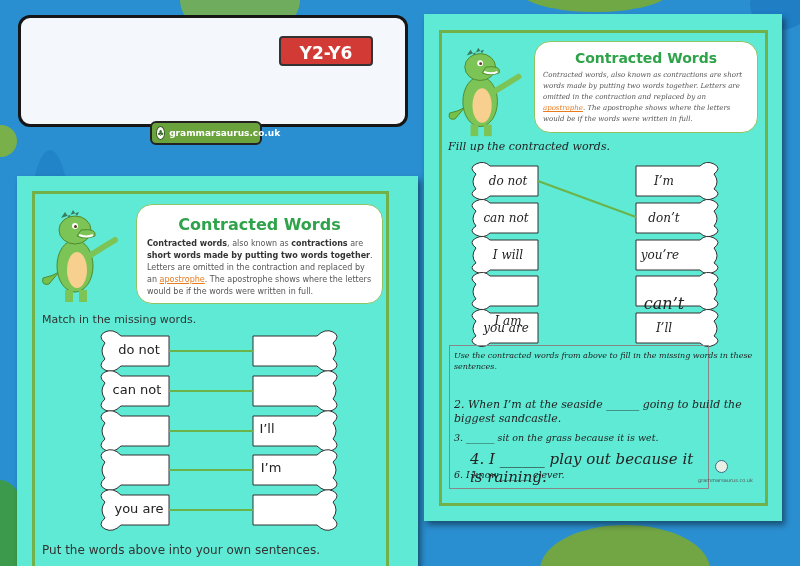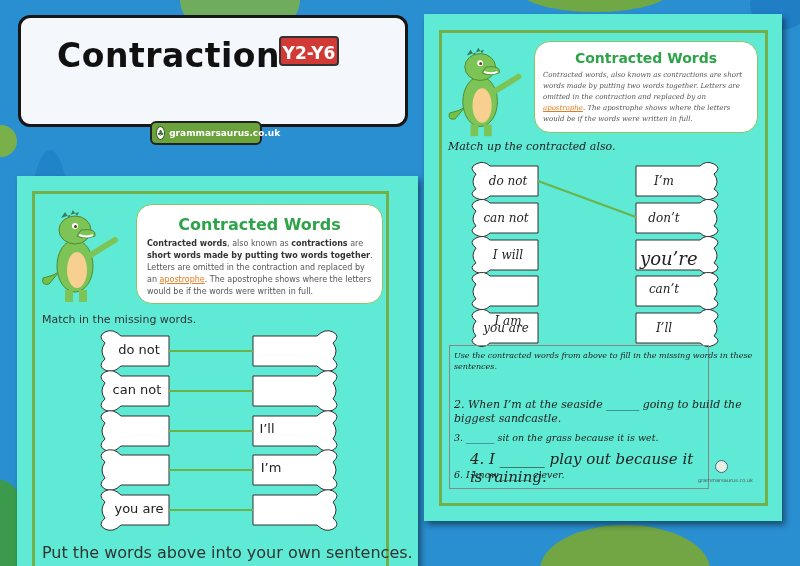--- a/index.html
+++ b/index.html
@@ -1,21 +1,21 @@
 <!DOCTYPE html>
 <html><head>
 <meta charset="utf-8">
 <style>
   html,body{margin:0;padding:0;}
   body{width:800px;height:566px;position:relative;overflow:hidden;background:#2a8fd1;font-family:"DejaVu Sans",sans-serif;}
   .blob{position:absolute;border-radius:50%;}
   .title-card{position:absolute;left:18px;top:15px;width:390px;height:112px;background:#f4f8fd;border:3px solid #161616;border-radius:12px;box-sizing:border-box;}
   .title-main{position:absolute;left:36px;top:18px;font-family:"DejaVu Sans",sans-serif;font-weight:bold;font-size:33px;color:#111;letter-spacing:0.5px;}
   .title-sub{position:absolute;left:36px;top:68px;font-family:"DejaVu Sans",sans-serif;font-weight:bold;font-size:21px;color:#111;}
-  .year-badge{position:absolute;left:258px;top:18px;width:60px;height:30px;background:#d23b35;border:2px solid #333;border-radius:4px;color:#fff;font-weight:bold;font-size:17px;text-align:center;line-height:30px;box-sizing:border-box;}
+  .year-badge{position:absolute;left:258px;top:18px;width:94px;height:30px;background:#d23b35;border:2px solid #333;border-radius:4px;color:#fff;font-weight:bold;font-size:17px;text-align:center;line-height:30px;box-sizing:border-box;}
   .site-badge{position:absolute;left:150px;top:121px;width:112px;height:24px;background:#6aa33b;border:2px solid #222;border-radius:6px;box-sizing:border-box;display:flex;align-items:center;padding-left:4px;gap:4px;}
   .site-logo{width:14px;height:14px;border-radius:50%;background:#fff;border:1px solid #3a5a2a;box-sizing:border-box;display:flex;align-items:center;justify-content:center;font-size:8px;color:#3a6a2a;}
   .site-text{color:#fff;font-size:9px;font-weight:bold;}
   .sheet{position:absolute;background:#5eead4;box-shadow:3px 4px 6px rgba(0,0,0,0.45);}
   .frame{position:absolute;border:3px solid #72b04a;box-sizing:border-box;}
   .dino{position:absolute;}
   .bubble{position:absolute;border:1.5px solid #8cc465;border-radius:16px;background:#fff;box-sizing:border-box;}
   .bubble-title{text-align:center;color:#2fa34a;font-weight:bold;font-family:"DejaVu Sans",sans-serif;}
   .bubble-text{color:#555;}
   .bubble-text b{color:#333;}
@@ -29,21 +29,20 @@
 
 <div class="blob" style="left:180px;top:-40px;width:120px;height:80px;background:#7bb14a;opacity:.85;"></div>
 <div class="blob" style="left:520px;top:-30px;width:150px;height:42px;background:#6fa845;"></div>
 <div class="blob" style="left:-15px;top:125px;width:32px;height:32px;background:#7ab04a;"></div>
 <div class="blob" style="left:540px;top:525px;width:170px;height:90px;background:#72a645;"></div>
 <div class="blob" style="left:-30px;top:480px;width:60px;height:120px;background:#3c9a4c;"></div>
 <div class="blob" style="left:30px;top:150px;width:40px;height:150px;background:#1e7dc2;opacity:.6;"></div>
 <div class="blob" style="left:750px;top:-20px;width:60px;height:50px;background:#1f7ec4;"></div>
 
 <div class="title-card">
-  <div class="title-main">Contraction</div>
   <div class="year-badge">Y2-Y6</div>
 </div>
 <div class="site-badge">
   <div class="site-logo">♣</div>
   <span class="site-text">grammarsaurus.co.uk</span>
 </div>
 
 <div class="sheet" style="left:17px;top:176px;width:401px;height:400px;">
   <div class="frame" style="left:15px;top:15px;width:357px;height:400px;"></div>
 
@@ -107,21 +106,21 @@
   <div class="bone-label" style="left:238px;top:166px;width:40px;font-size:13px;"></div>
   <div class="bone-label" style="left:88px;top:206px;width:64px;font-size:13px;">can not</div>
   <div class="bone-label" style="left:238px;top:206px;width:40px;font-size:13px;"></div>
   <div class="bone-label" style="left:92px;top:246px;width:60px;font-size:13px;"></div>
   <div class="bone-label" style="left:230px;top:245px;width:40px;font-size:13px;">I’ll</div>
   <div class="bone-label" style="left:92px;top:285px;width:60px;font-size:13px;"></div>
   <div class="bone-label" style="left:234px;top:284px;width:40px;font-size:13px;">I’m</div>
   <div class="bone-label" style="left:92px;top:325px;width:60px;font-size:13px;">you are</div>
   <div class="bone-label" style="left:238px;top:325px;width:40px;font-size:13px;"></div>
 
-  <div style="position:absolute;left:25px;top:367px;font-size:16px;color:#333;">Put the words above into your own sentences.</div>
+  <div style="position:absolute;left:25px;top:367px;font-size:12px;color:#333;">Put the words above into your own sentences.</div>
 </div>
 
 <div class="sheet" style="left:424px;top:14px;width:358px;height:507px;">
   <div class="frame" style="left:15px;top:16px;width:329px;height:476px;"></div>
 
   <svg class="dino" style="left:20px;top:30px;" width="80" height="96" viewBox="0 0 80 100">
     <path d="M10 78 Q2 80 4 72 Q14 70 20 66 Z" fill="#76c04a" stroke="#4f8a2e" stroke-width="1"></path>
     <ellipse cx="36" cy="60" rx="18" ry="26" fill="#7cc455" stroke="#4f8a2e" stroke-width="1"></ellipse>
     <ellipse cx="38" cy="64" rx="10" ry="18" fill="#f7cf8e"></ellipse>
     <ellipse cx="36" cy="24" rx="16" ry="14" fill="#7cc455" stroke="#4f8a2e" stroke-width="1"></ellipse>
@@ -135,21 +134,21 @@
       <rect x="40" y="84" width="8" height="12" fill="#7cc455"></rect>
   </svg>
 
   <div class="bubble" style="left:110px;top:27px;width:224px;height:92px;">
     <div class="bubble-title" style="font-size:14px;margin-top:8px;">Contracted Words</div>
     <div class="bubble-text cursive" style="font-size:7px;line-height:11px;padding:4px 8px 0 8px;">
       <span>Contracted words, also known as contractions are short words made by putting two words together. Letters are omitted in the contraction and replaced by an </span><span class="orange">apostrophe</span><span>. The apostrophe shows where the letters would be if the words were written in full.</span>
     </div>
   </div>
 
-  <div class="cursive" style="position:absolute;left:24px;top:126px;font-size:11px;color:#222;">Match up the contracted also.</div>
+  <div class="cursive" style="position:absolute;left:24px;top:126px;font-size:11px;color:#222;">Fill up the contracted words.</div>
 
   <svg style="position:absolute;left:0;top:0;" width="358" height="507">
     <g fill="#fff" stroke="#333" stroke-width="1">
       <g transform="translate(0,0)">
         <path d="M52 160 Q44 154 52 150 Q60 146 66 152 L114 152 L114 182 L66 182 Q60 188 52 184 Q44 180 52 175 Q46 168 52 160 Z"></path>
         <path d="M290 160 Q298 154 290 150 Q282 146 276 152 L212 152 L212 182 L276 182 Q282 188 290 184 Q298 180 290 175 Q296 168 290 160 Z"></path>
       </g>
       <g transform="translate(0,37)">
         <path d="M52 160 Q44 154 52 150 Q60 146 66 152 L114 152 L114 182 L66 182 Q60 188 52 184 Q44 180 52 175 Q46 168 52 160 Z"></path>
         <path d="M290 160 Q298 154 290 150 Q282 146 276 152 L212 152 L212 182 L276 182 Q282 188 290 184 Q298 180 290 175 Q296 168 290 160 Z"></path>
@@ -169,22 +168,22 @@
     </g>
     <line x1="114" y1="167" x2="212" y2="203" stroke="#6ab44a" stroke-width="2"></line>
   </svg>
   <div class="bone-label cursive" style="left:54px;top:160px;width:60px;font-size:12px;">do not</div>
   <div class="bone-label cursive" style="left:50px;top:197px;width:64px;font-size:12px;">can not</div>
   <div class="bone-label cursive" style="left:54px;top:234px;width:60px;font-size:12px;">I will</div>
   <div class="bone-label cursive" style="left:54px;top:276px;width:60px;font-size:12px;margin-top:24px;">I am</div>
   <div class="bone-label cursive" style="left:50px;top:307px;width:64px;font-size:12px;">you are</div>
   <div class="bone-label cursive" style="left:212px;top:160px;width:56px;font-size:12px;">I’m</div>
   <div class="bone-label cursive" style="left:212px;top:197px;width:56px;font-size:12px;">don’t</div>
-  <div class="bone-label cursive" style="left:216px;top:234px;width:56px;font-size:18px;text-align:right;">you’re</div>
-  <div class="bone-label cursive" style="left:212px;top:268px;width:56px;font-size:12px;">can’t</div>
+  <div class="bone-label cursive" style="left:208px;top:234px;width:56px;font-size:12px;">you’re</div>
+  <div class="bone-label cursive" style="left:212px;top:280px;width:56px;font-size:16px;">can’t</div>
   <div class="bone-label cursive" style="left:212px;top:307px;width:56px;font-size:12px;">I’ll</div>
 
   <div class="box" style="left:25px;top:331px;width:260px;height:144px;">
     <div class="cursive" style="position:absolute;left:4px;top:4px;width:300px;font-size:8px;line-height:11px;color:#222;">Use the contracted words from above to fill in the missing words in these sentences.</div>
     <div class="cursive" style="position:absolute;left:4px;top:52px;width:300px;font-size:11px;line-height:14px;color:#222;">2. When I’m at the seaside ______ going to build the biggest sandcastle.</div>
     <div class="cursive" style="position:absolute;left:4px;top:86px;font-size:9.5px;color:#222;text-align:center;">3. ______ sit on the grass because it is wet.</div>
     <div class="cursive" style="position:absolute;left:20px;top:104px;font-size:15px;color:#222;">4. I ______ play out because it is raining.</div>
     <div class="cursive" style="position:absolute;left:4px;top:123px;font-size:9.5px;color:#222;">6. I know ______ clever.</div>
     <div style="position:absolute;left:265px;top:114px;width:13px;height:13px;border-radius:50%;background:#e8f0e4;border:1.5px solid #3b6e8c;box-sizing:border-box;"></div>
     <div style="position:absolute;left:248px;top:131px;font-size:5px;color:#555;">grammarsaurus.co.uk</div>

